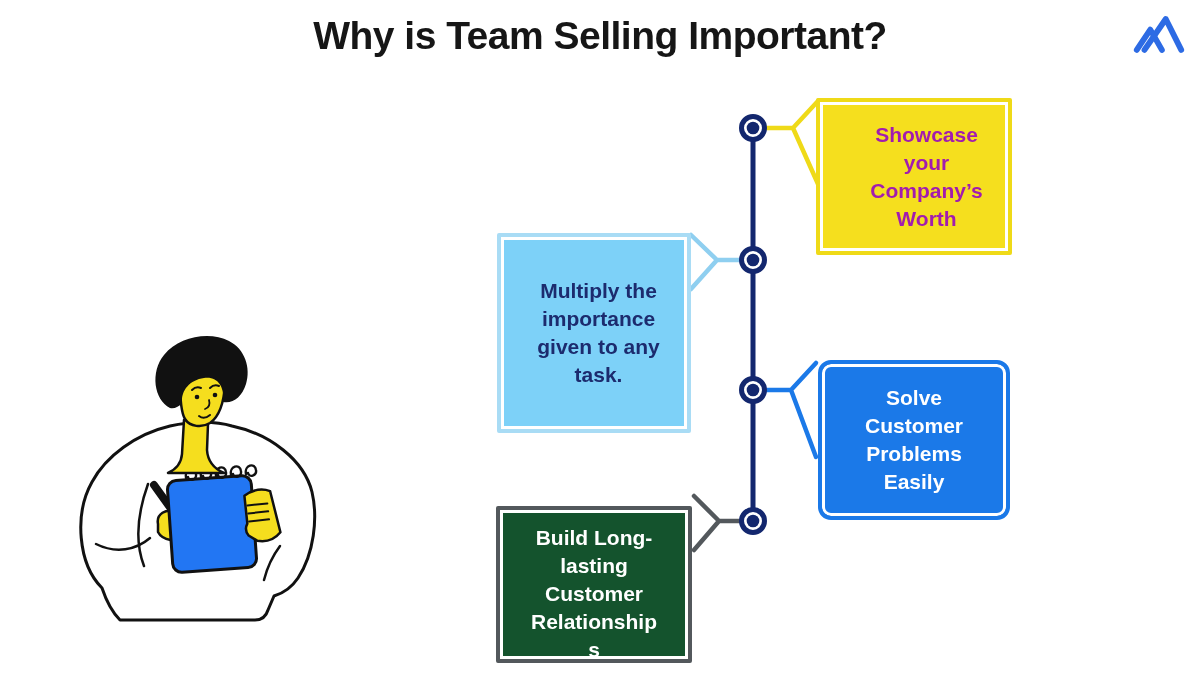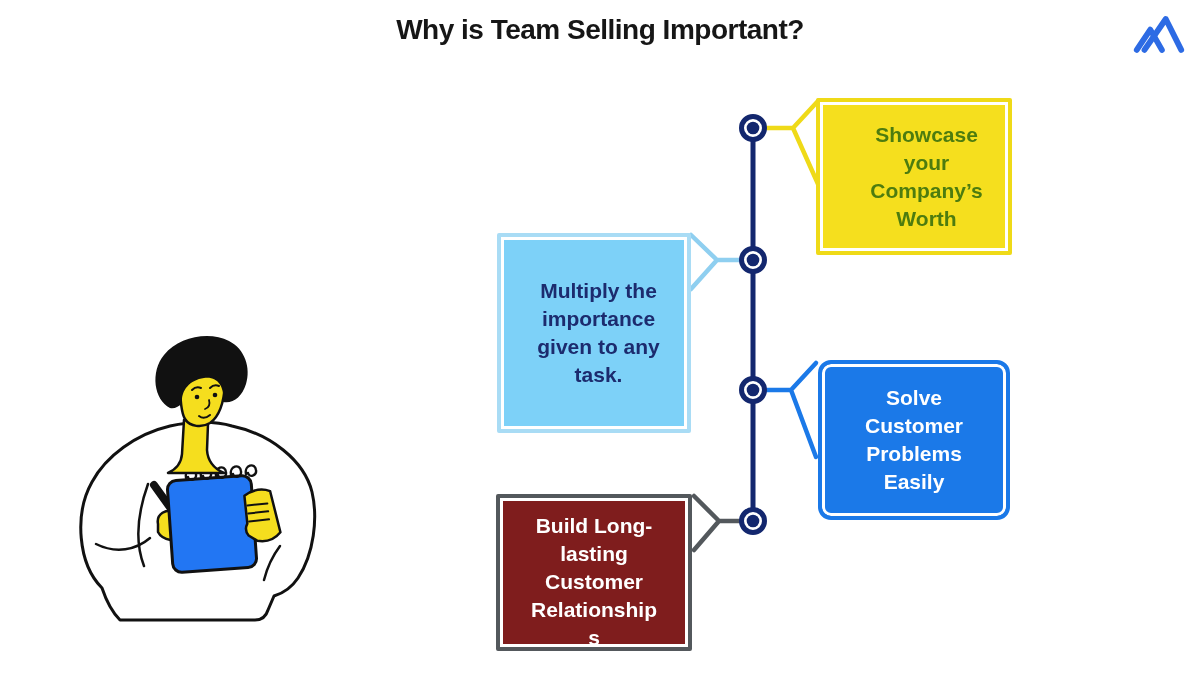--- a/index.html
+++ b/index.html
@@ -2,21 +2,21 @@
 <html><head>
 <meta charset="utf-8">
 <style>
   html,body{margin:0;padding:0;background:#fff;}
   .canvas{
     position:relative;width:1200px;height:675px;background:#ffffff;overflow:hidden;
     font-family:"Liberation Sans", sans-serif;
   }
   .page-title{
     position:absolute;top:12px;left:0;right:0;margin:0;text-align:center;
-    font-size:28px;line-height:1.25;font-weight:700;color:#161616;letter-spacing:-0.5px;z-index:4;
+    font-size:39px;line-height:1.25;font-weight:700;color:#161616;letter-spacing:-0.5px;z-index:4;
   }
   .brand-logo{position:absolute;top:6px;right:12px;width:58px;height:54px;z-index:4;}
   .timeline-svg{position:absolute;left:0;top:0;width:1200px;height:675px;z-index:1;pointer-events:none;}
   .person-svg{position:absolute;left:58px;top:328px;width:284px;height:334px;z-index:1;}
   .callout{
     position:absolute;box-sizing:border-box;border:4px solid;border-radius:2px;
     box-shadow:inset 0 0 0 3px #ffffff;display:flex;align-items:center;justify-content:center;z-index:3;
   }
   .callout .txt{
     text-align:center;font-size:21px;line-height:28px;font-weight:700;overflow-wrap:break-word;
@@ -61,30 +61,30 @@
     <g>
       <circle cx="753" cy="390" r="11.5" fill="#ffffff" stroke="#13276E" stroke-width="5"></circle>
       <circle cx="753" cy="390" r="6.3" fill="#13276E"></circle>
     </g>
     <g>
       <circle cx="753" cy="521" r="11.5" fill="#ffffff" stroke="#13276E" stroke-width="5"></circle>
       <circle cx="753" cy="521" r="6.3" fill="#13276E"></circle>
     </g>
   </svg>
 
-  <div class="callout" id="box-showcase" style="background-color: rgb(245, 223, 30); border-color: rgb(239, 218, 24); color: #4d7c0f; padding-left: 25px;">
+  <div class="callout" id="box-showcase" style="background-color: rgb(245, 223, 30); border-color: rgb(239, 218, 24); color: #a21caf; padding-left: 25px;">
     <div class="txt">Showcase your Company’s Worth</div>
   </div>
   <div class="callout" id="box-multiply" style="background-color: rgb(125, 209, 248); border-color: rgb(169, 220, 245); color: rgb(28, 43, 110);">
     <div class="txt">Multiply the importance given to any task.</div>
   </div>
   <div class="callout" id="box-solve" style="background-color: rgb(27, 121, 232); border-color: rgb(27, 121, 232); color: rgb(255, 255, 255);">
     <div class="txt">Solve Customer Problems Easily</div>
   </div>
-  <div class="callout" id="box-build" style="background-color: #7f1d1d; border-color: rgb(83, 88, 92); color: rgb(255, 255, 255);">
+  <div class="callout" id="box-build" style="background-color: #14532d; border-color: rgb(83, 88, 92); color: rgb(255, 255, 255); margin-top: 12px;">
     <div class="txt">Build Long-lasting Customer Relationships</div>
   </div>
 
   <svg class="person-svg" viewBox="0 0 284 334" aria-hidden="true">
     <g stroke-linecap="round" stroke-linejoin="round">
 
       <path d="M62 292 C54 284 48 272 44 260 C20 236 16 186 34 154 C48 128 78 106 112 98 C134 93 158 93 174 98 C212 106 246 132 254 164 C260 190 256 226 240 250 C234 259 226 265 216 268 L210 282 Q207 292 197 292 Z" fill="#ffffff" stroke="#111111" stroke-width="3"></path>
       <path d="M90 156 C80 184 76 212 86 238" fill="none" stroke="#111111" stroke-width="2.5"></path>
       <path d="M38 216 C58 226 78 222 92 210" fill="none" stroke="#111111" stroke-width="2.5"></path>
       <path d="M206 252 C210 236 216 226 222 218" fill="none" stroke="#111111" stroke-width="2.5"></path>

